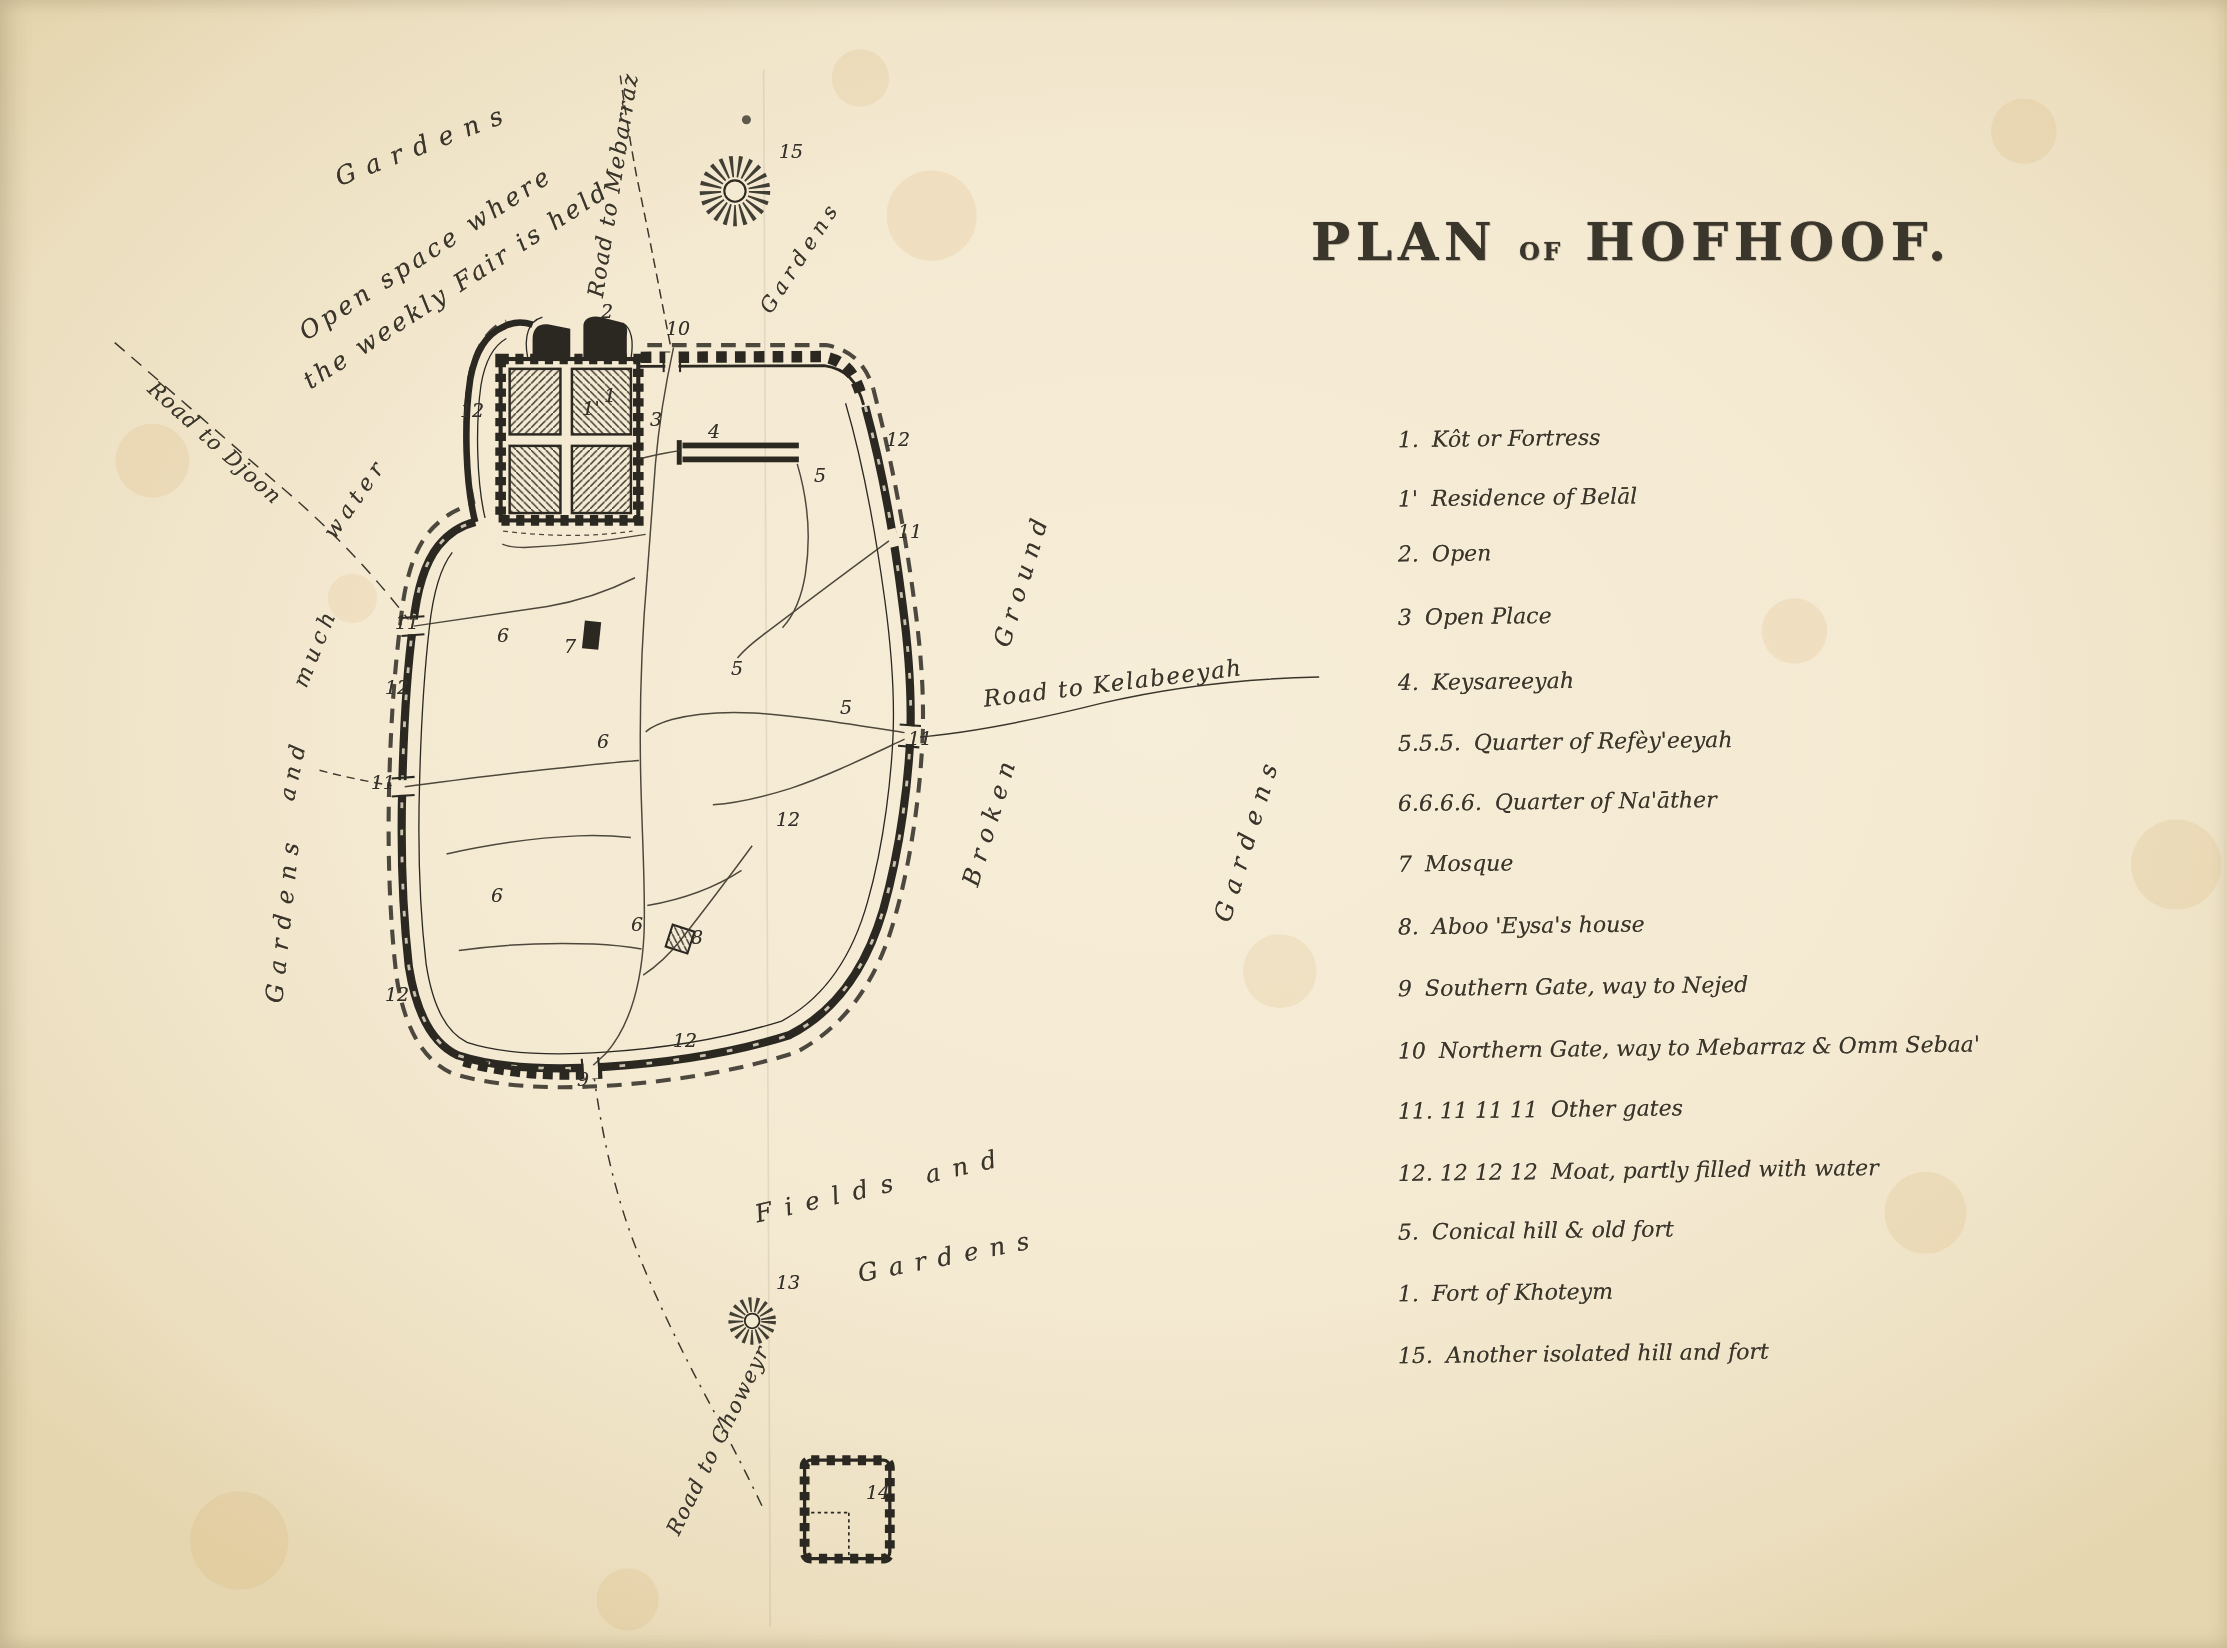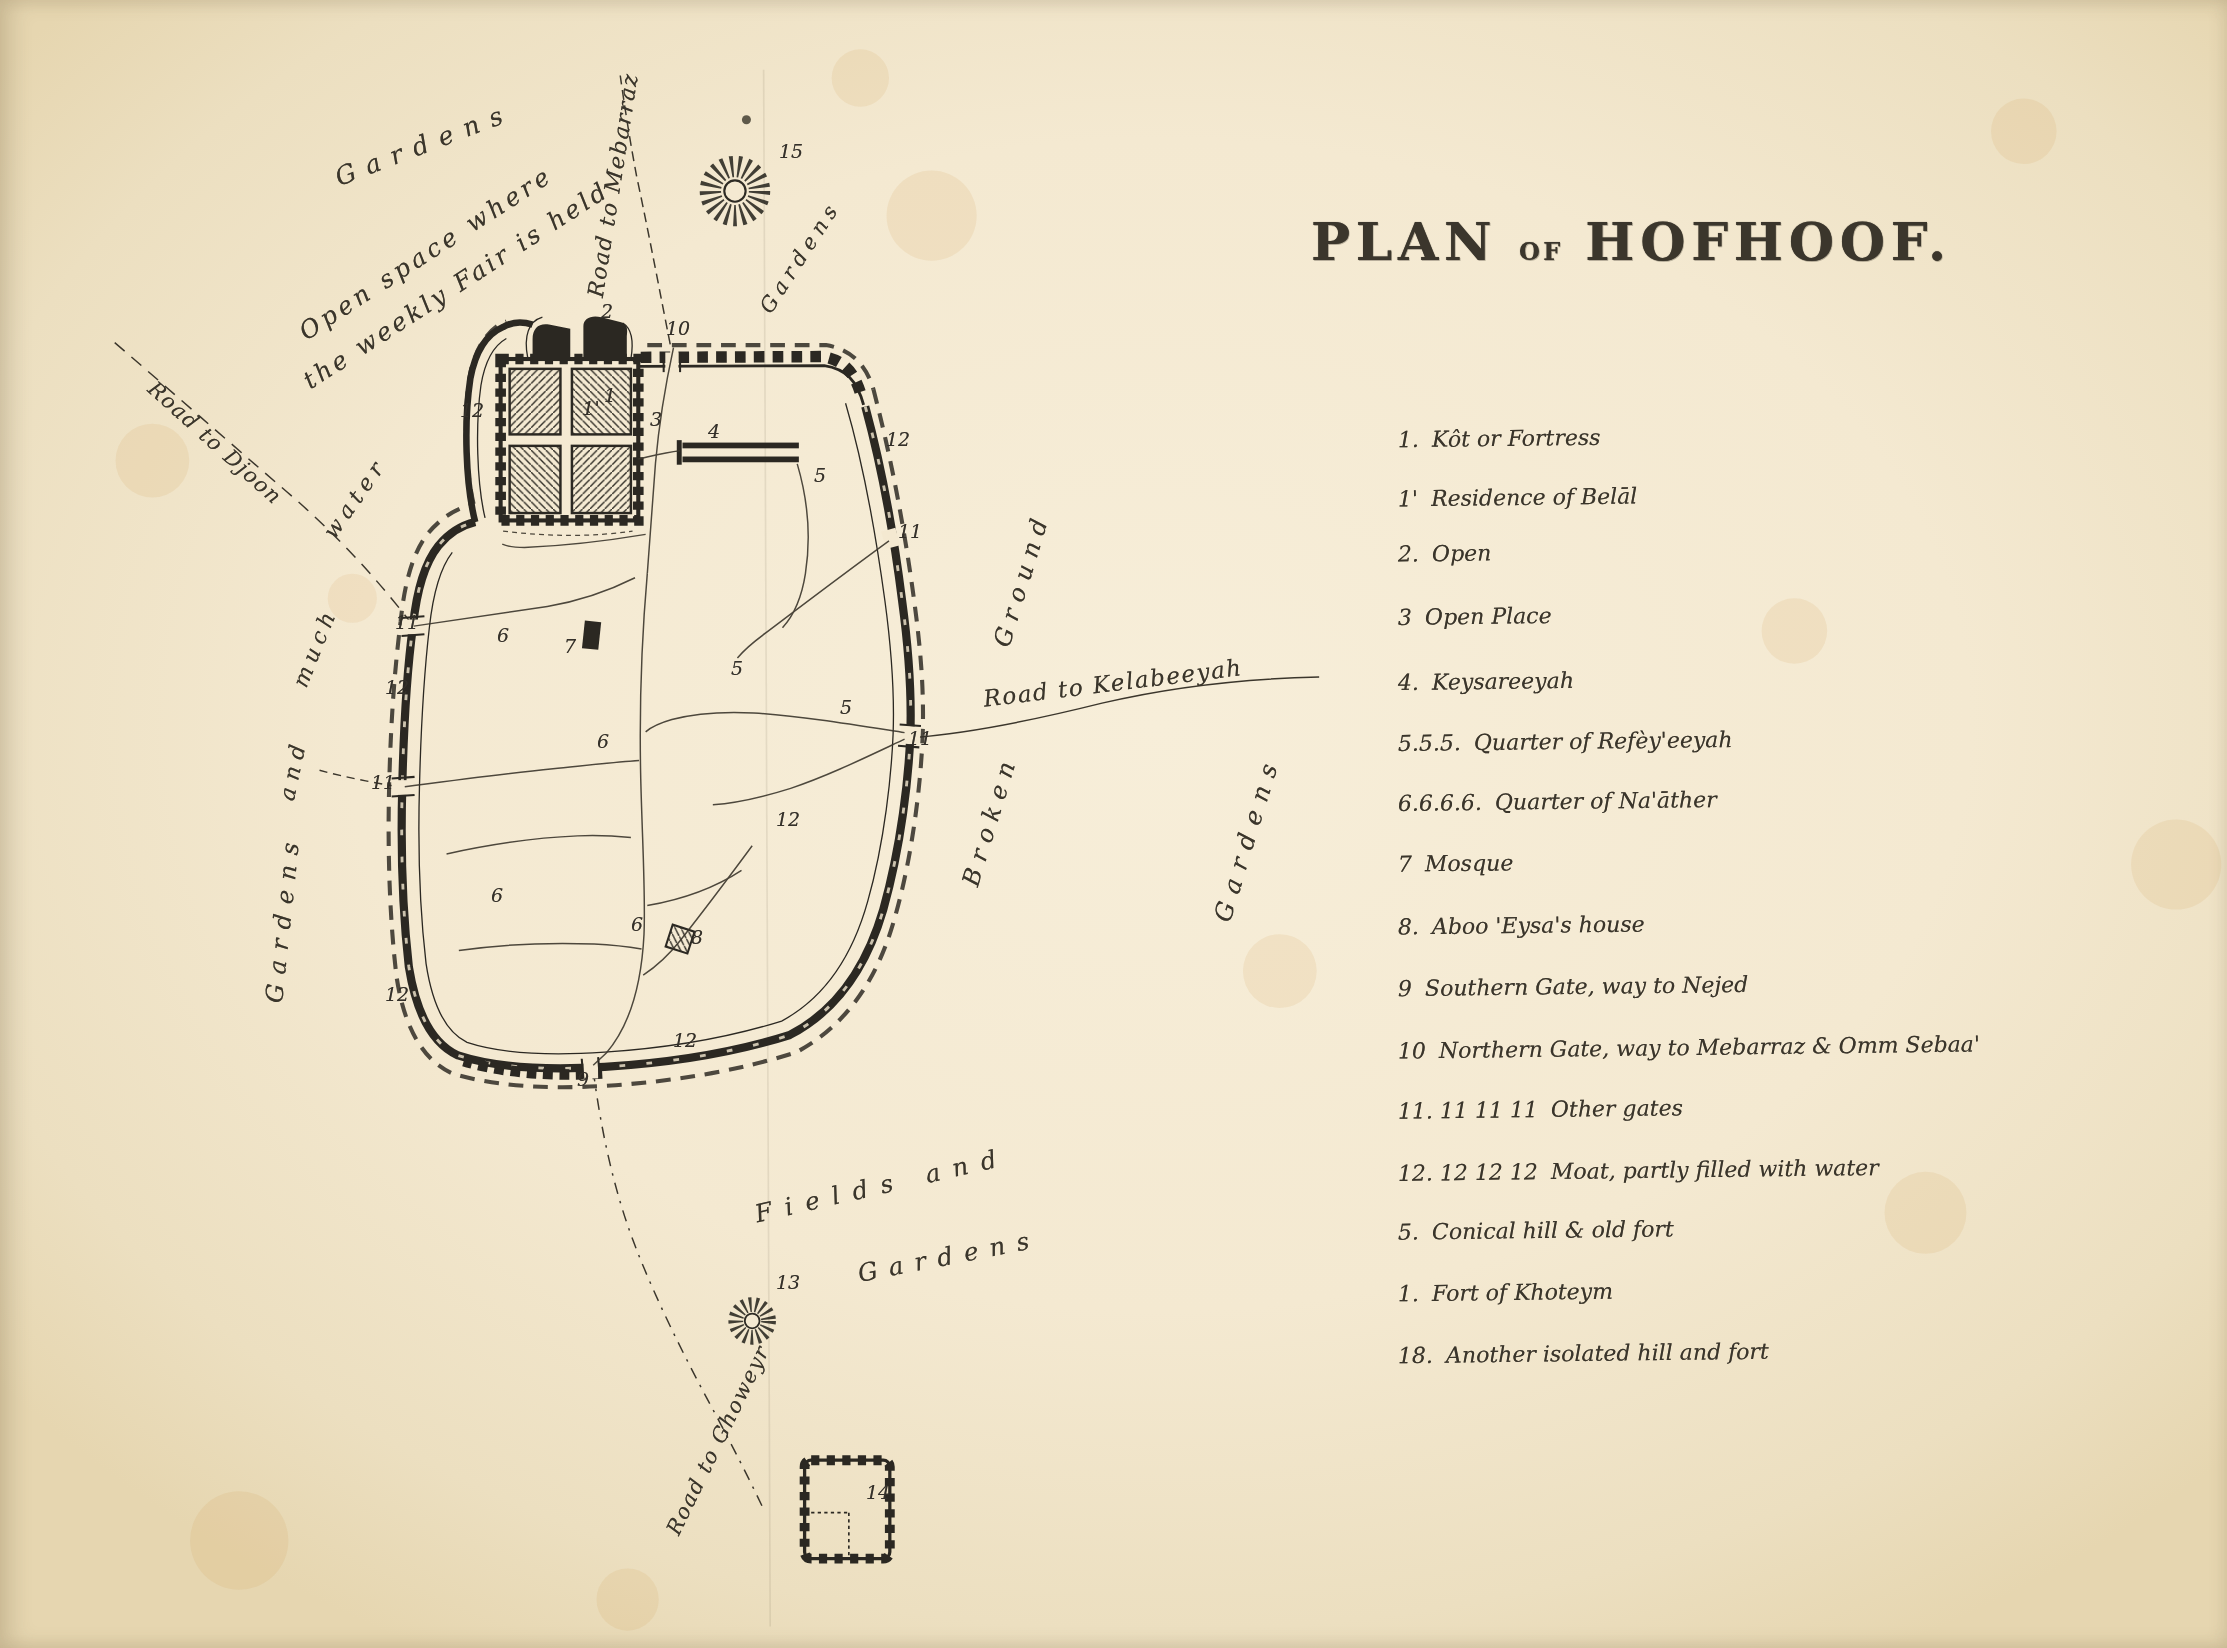--- a/index.html
+++ b/index.html
@@ -203,21 +203,21 @@
     <div class="legend-row" style="top:729px"><span class="legend-num">5.5.5.</span><span>Quarter of Refèy'eeyah</span></div>
     <div class="legend-row" style="top:789px"><span class="legend-num">6.6.6.6.</span><span>Quarter of Na'āther</span></div>
     <div class="legend-row" style="top:851px"><span class="legend-num">7</span><span>Mosque</span></div>
     <div class="legend-row" style="top:913px"><span class="legend-num">8.</span><span>Aboo 'Eysa's house</span></div>
     <div class="legend-row" style="top:974px"><span class="legend-num">9</span><span>Southern Gate, way to Nejed</span></div>
     <div class="legend-row" style="top:1035px"><span class="legend-num">10</span><span>Northern Gate, way to Mebarraz &amp; Omm Sebaa'</span></div>
     <div class="legend-row" style="top:1097px"><span class="legend-num">11. 11 11 11</span><span>Other gates</span></div>
     <div class="legend-row" style="top:1158px"><span class="legend-num">12. 12 12 12</span><span>Moat, partly filled with water</span></div>
     <div class="legend-row" style="top:1218px"><span class="legend-num">5.</span><span>Conical hill &amp; old fort</span></div>
     <div class="legend-row" style="top:1280px"><span class="legend-num">1.</span><span>Fort of Khoteym</span></div>
-    <div class="legend-row" style="top:1341px"><span class="legend-num">18.</span><span>Another isolated hill and fort</span></div>
+    <div class="legend-row" style="top:1341px"><span class="legend-num">15.</span><span>Another isolated hill and fort</span></div>
   </div>
 
   <div id="map-labels">
       <div class="plabel" style="left: 424px; top: 144px; font-size: 25.4px; letter-spacing: 11.5px; transform: translate(-50%, -50%) rotate(-21deg);">Gardens</div>
       <div class="plabel" style="left: 426px; top: 253px; font-size: 24.6px; letter-spacing: 4.1px; transform: translate(-50%, -50%) rotate(-33deg);">Open space where</div>
       <div class="plabel" style="left: 456px; top: 285px; font-size: 24.6px; letter-spacing: 3.3px; transform: translate(-50%, -50%) rotate(-33deg);">the weekly Fair is held</div>
       <div class="plabel" style="left: 613px; top: 185px; font-size: 22px; letter-spacing: 1.6px; transform: translate(-50%, -50%) rotate(-81deg);">Road to Mebarraz</div>
       <div class="plabel" style="left: 800px; top: 257px; font-size: 21px; letter-spacing: 5.7px; transform: translate(-50%, -50%) rotate(-57deg);">Gardens</div>
       <div class="plabel" style="left: 215px; top: 443px; font-size: 21px; letter-spacing: 1.6px; transform: translate(-50%, -50%) rotate(42deg);">Road to Djoon</div>
       <div class="plabel" style="left: 355px; top: 498px; font-size: 22px; letter-spacing: 5.7px; transform: translate(-50%, -50%) rotate(-55deg);">water</div>

